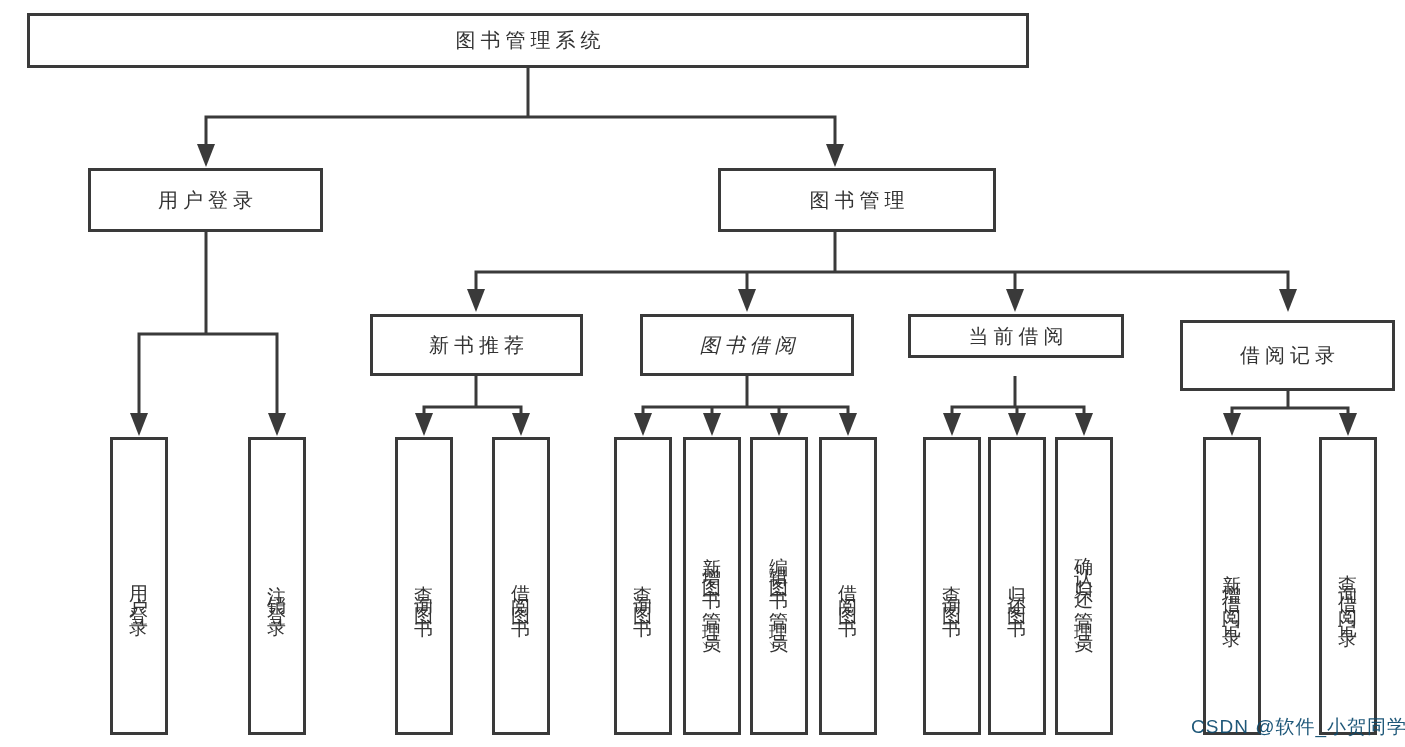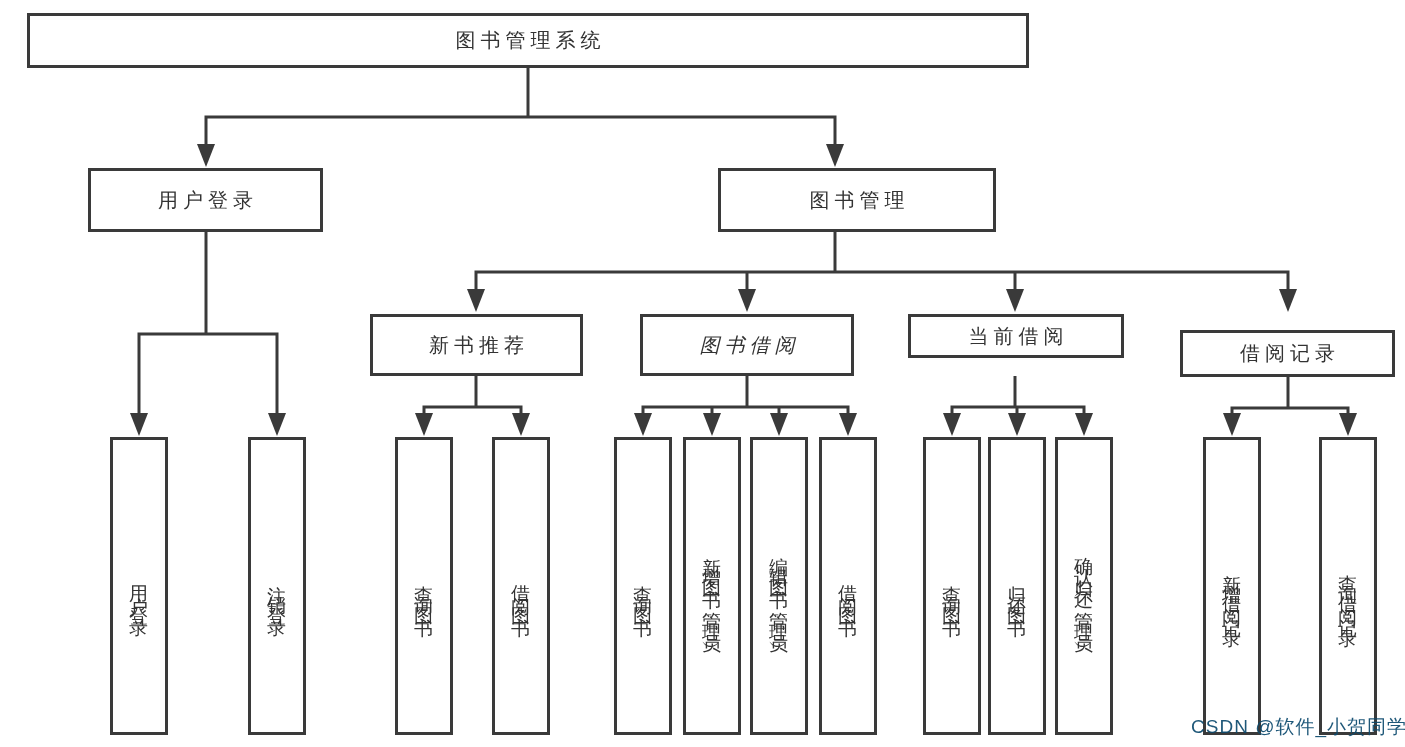--- a/index.html
+++ b/index.html
@@ -119,21 +119,21 @@
 
   <div class="node" style="left:364px;top:314px;width:213px;height:62px;">
     <span class="h-label">新书推荐</span>
   </div>
   <div class="node" style="left:634px;top:314px;width:214px;height:62px;font-style:italic;">
     <span class="h-label">图书借阅</span>
   </div>
   <div class="node" style="left:902px;top:314px;width:216px;height:44px;">
     <span class="h-label">当前借阅</span>
   </div>
-  <div class="node" style="left:1174px;top:330px;width:215px;height:47px;">
+  <div class="node" style="left:1174px;top:320px;width:215px;height:71px;">
     <span class="h-label">借阅记录</span>
   </div>
 
   <div class="node" style="left:104px;top:437px;width:58px;height:298px;">
     <span class="v-label">用户登录</span>
   </div>
   <div class="node" style="left:242px;top:437px;width:58px;height:298px;">
     <span class="v-label">注销登录</span>
   </div>
 

